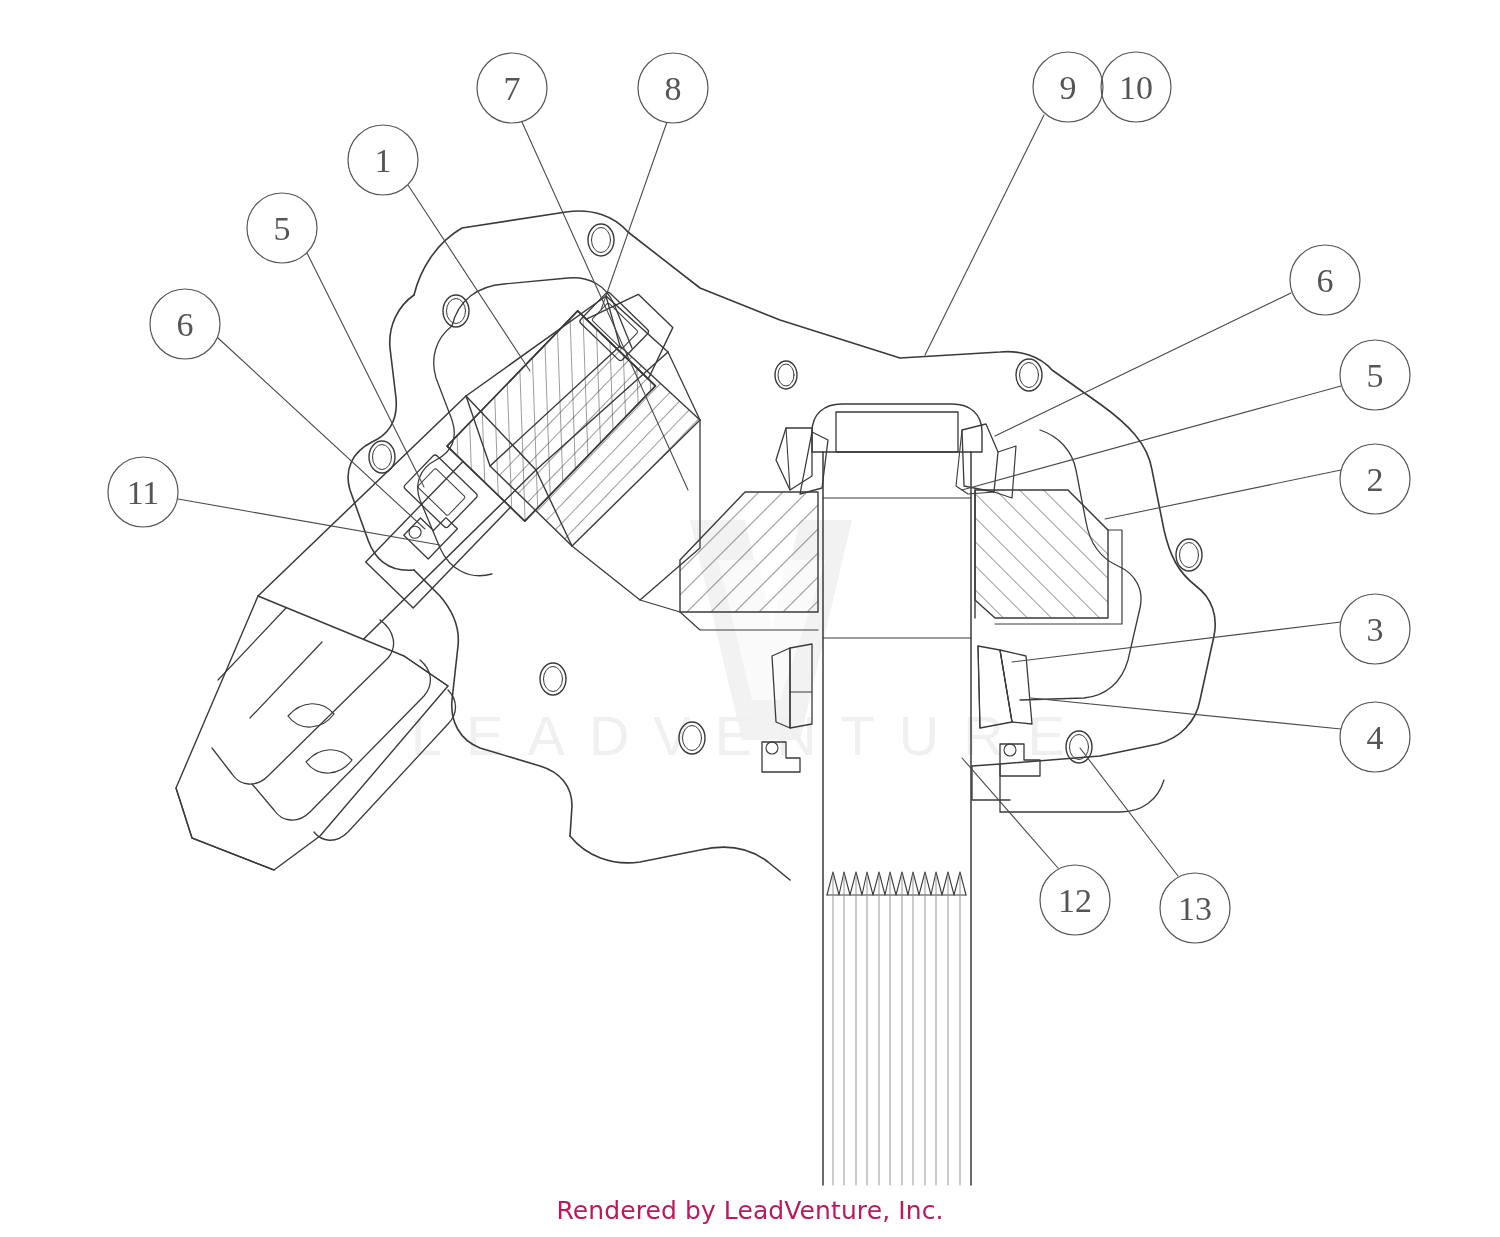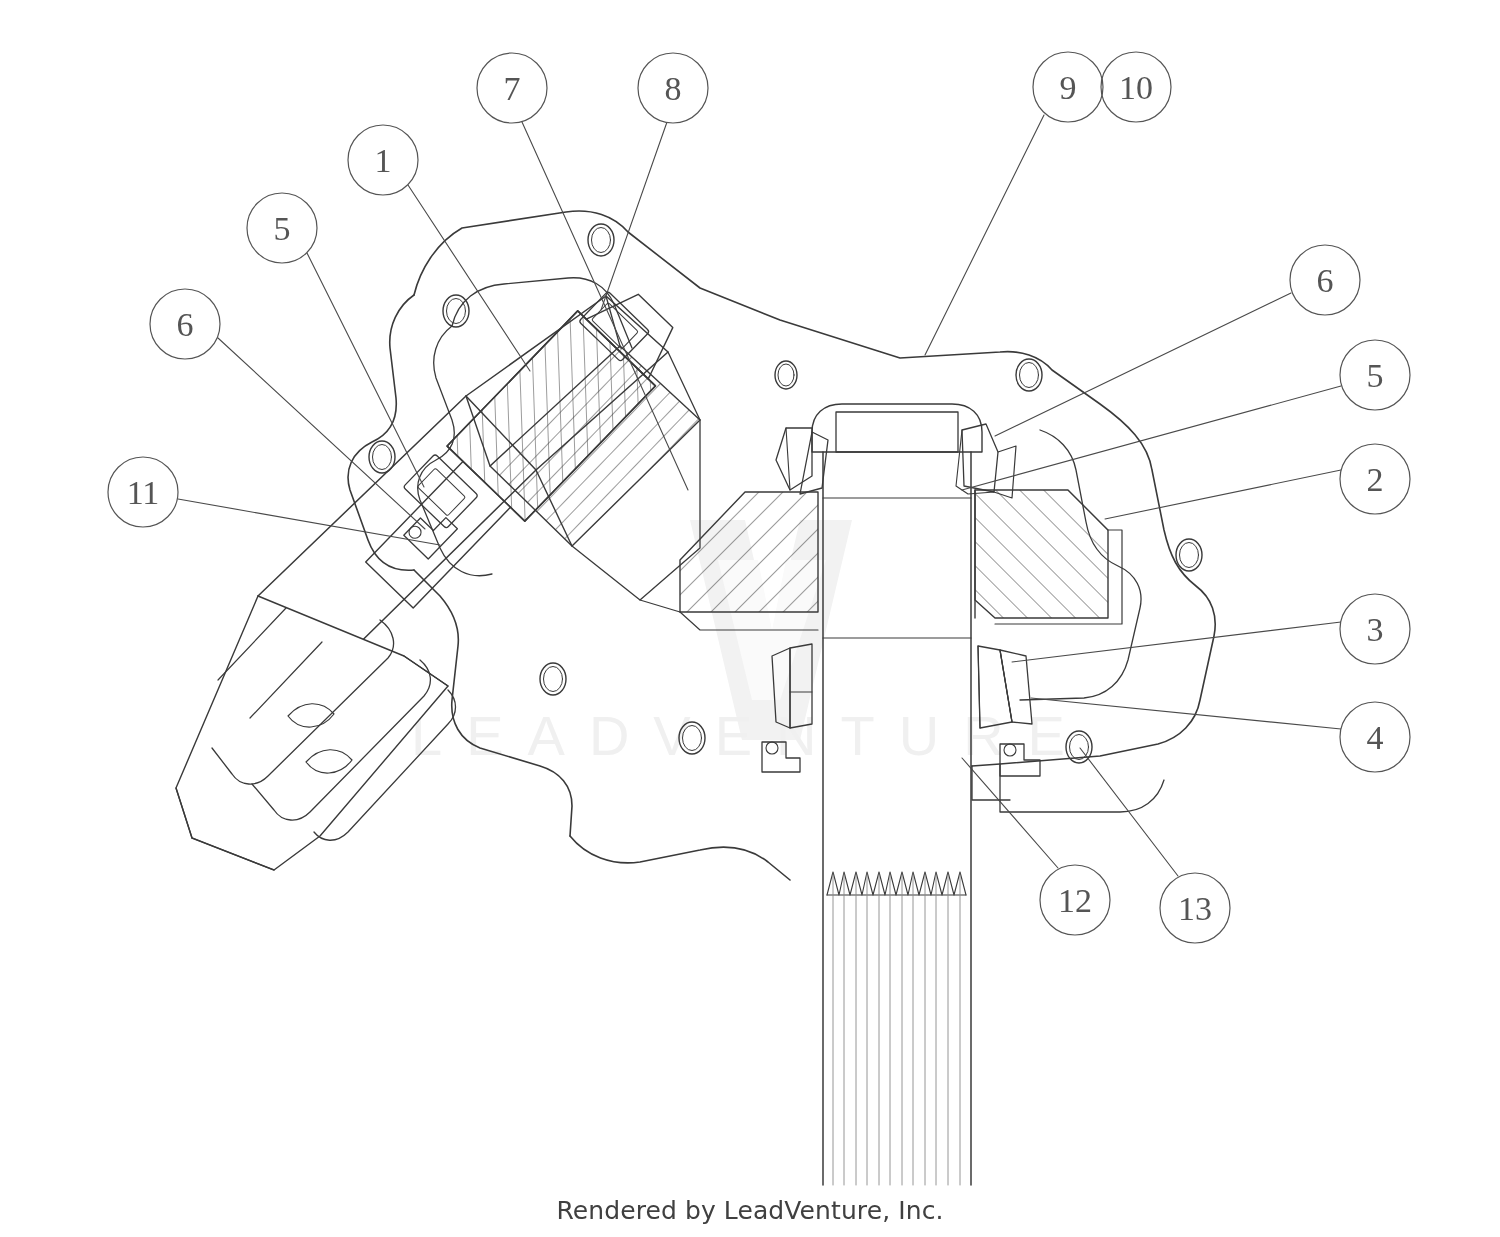--- a/index.html
+++ b/index.html
@@ -27,21 +27,21 @@
     height: 1237px;
   }
   .footer-text {
     position: absolute;
     left: 0;
     top: 1196px;
     width: 1500px;
     text-align: center;
     font-family: "DejaVu Sans", sans-serif;
     font-size: 25px;
-    color: #404040;
+    color: #be185d;
     letter-spacing: 0.1px;
     white-space: nowrap;
   }
 </style>
 </head>
 <body>
 
 <div id="diagram-root">
 
   <svg class="canvas" viewBox="0 0 1500 1237">

